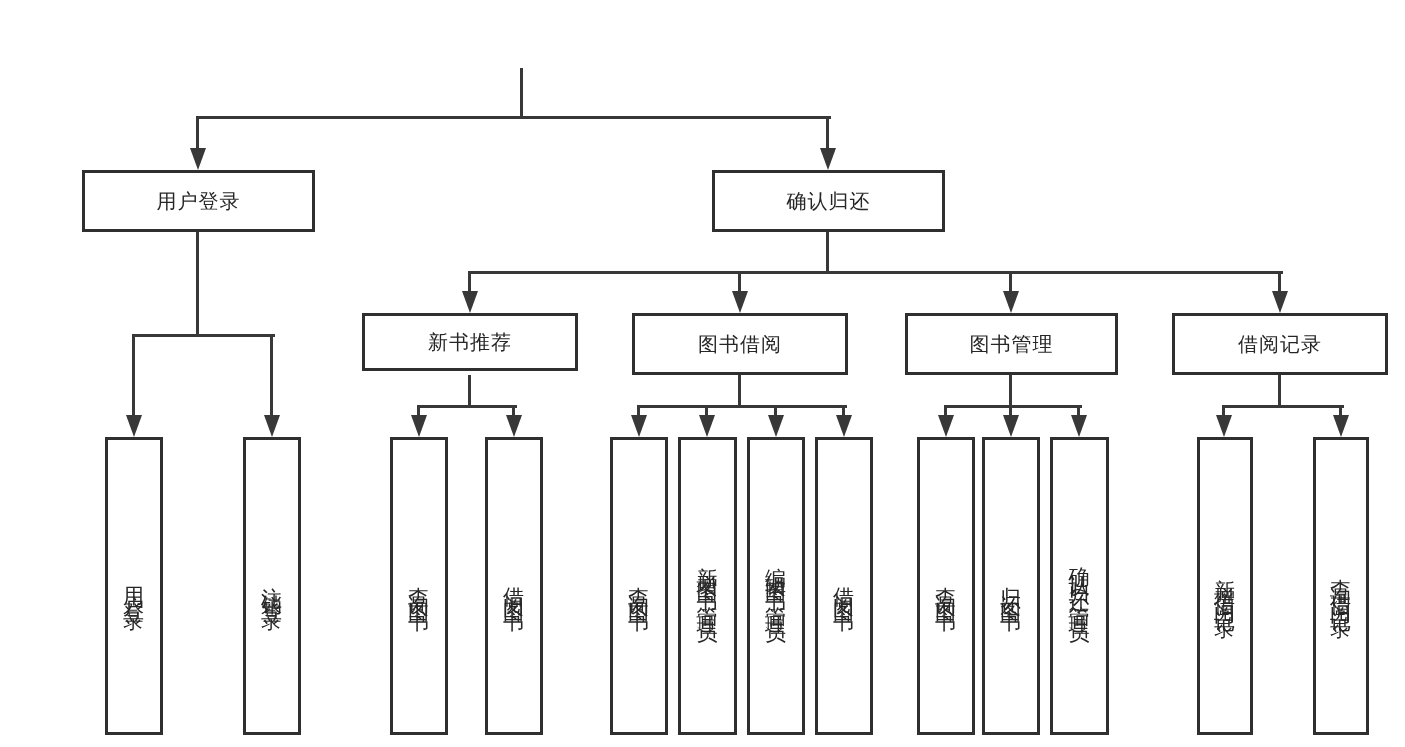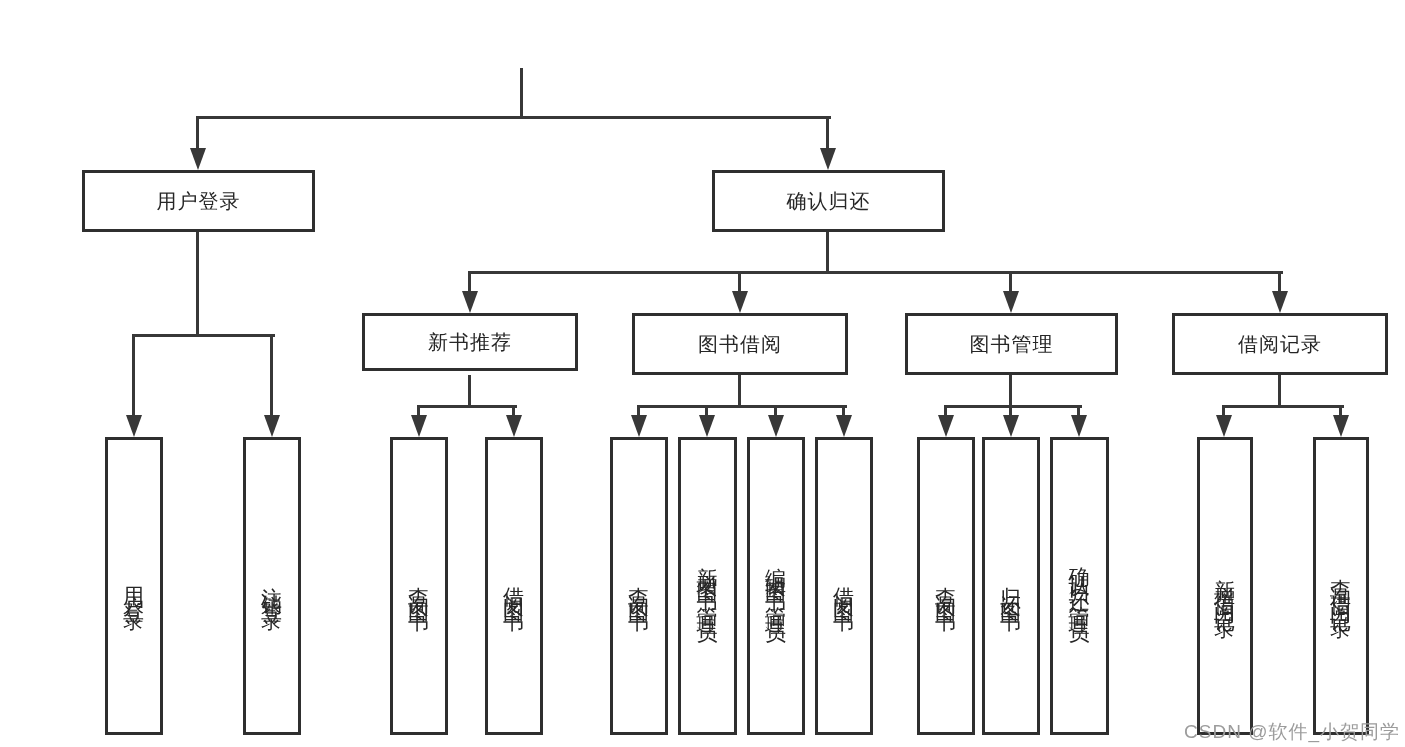--- a/index.html
+++ b/index.html
@@ -181,15 +181,14 @@
   <div class="arrow" style="left:1003px;top:415px"></div>
   <div class="arrow" style="left:1071px;top:415px"></div>
 
   <div class="line" style="left:1278px;top:375px;width:3px;height:33px"></div>
   <div class="line" style="left:1222px;top:405px;width:122px;height:3px"></div>
   <div class="line" style="left:1222px;top:405px;width:3px;height:12px"></div>
   <div class="line" style="left:1339px;top:405px;width:3px;height:12px"></div>
   <div class="arrow" style="left:1216px;top:415px"></div>
   <div class="arrow" style="left:1333px;top:415px"></div>
 
-  <div class="watermark">CSDN @软件_小贺同学</div>
 
 </div>
 
 </body></html>

